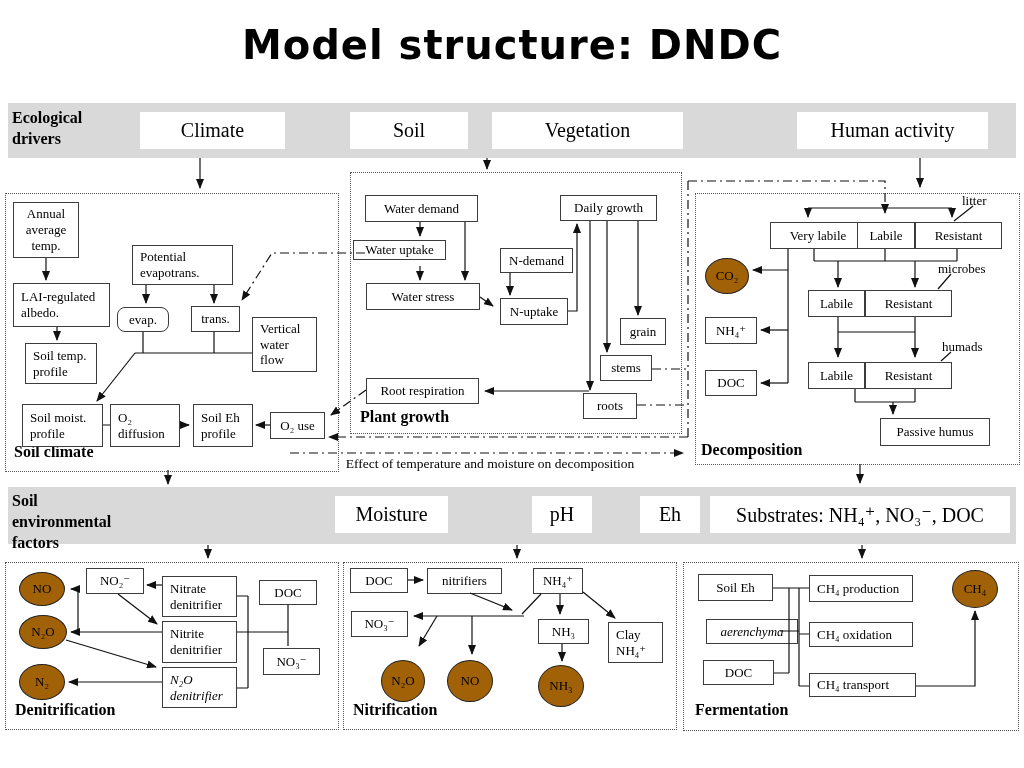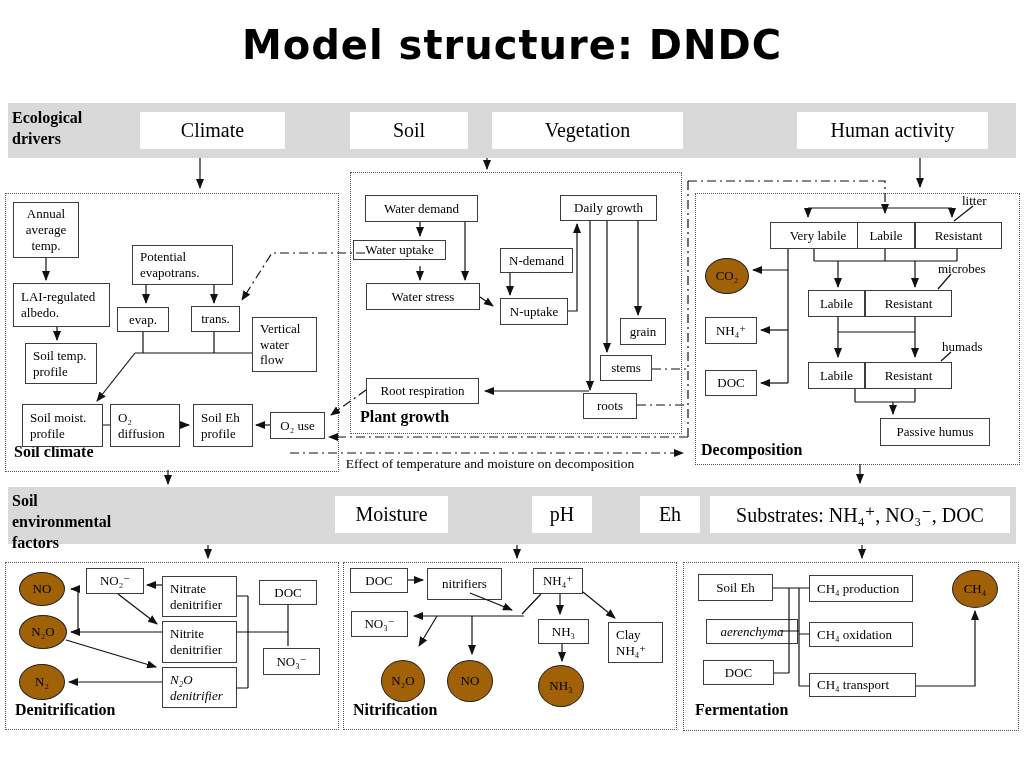--- a/index.html
+++ b/index.html
@@ -53,21 +53,21 @@
   <div class="sec-label" style="left:14px;top:443px;">Soil climate</div>
   <div class="sec-label" style="left:360px;top:408px;">Plant growth</div>
   <div class="sec-label" style="left:701px;top:441px;">Decomposition</div>
   <div class="sec-label" style="left:15px;top:701px;">Denitrification</div>
   <div class="sec-label" style="left:353px;top:701px;">Nitrification</div>
   <div class="sec-label" style="left:695px;top:701px;">Fermentation</div>
 
   <div class="bx" style="left:13px;top:202px;width:66px;height:56px;">Annual average temp.</div>
   <div class="bx tl" style="left:13px;top:283px;width:97px;height:44px;">LAI-regulated albedo.</div>
   <div class="bx tl" style="left:132px;top:245px;width:101px;height:40px;">Potential evapotrans.</div>
-  <div class="bx" style="left:117px;top:307px;width:52px;height:25px;">evap.</div>
+  <div class="bx" style="left:117px;top:307px;width:52px;height:25px;border-radius:8px;">evap.</div>
   <div class="bx" style="left:191px;top:306px;width:49px;height:26px;">trans.</div>
   <div class="bx tl" style="left:252px;top:317px;width:65px;height:55px;">Vertical water flow</div>
   <div class="bx tl" style="left:25px;top:343px;width:72px;height:41px;">Soil temp. profile</div>
   <div class="bx tl" style="left:22px;top:404px;width:81px;height:43px;">Soil moist. profile</div>
   <div class="bx tl" style="left:110px;top:404px;width:70px;height:43px;">O₂ diffusion</div>
   <div class="bx tl" style="left:193px;top:404px;width:60px;height:43px;">Soil Eh profile</div>
   <div class="bx" style="left:270px;top:412px;width:55px;height:27px;">O₂ use</div>
 
   <div class="bx" style="left:365px;top:195px;width:113px;height:27px;">Water demand</div>
   <div class="bx" style="left:353px;top:240px;width:93px;height:20px;">Water uptake</div>
@@ -99,21 +99,21 @@
   <div class="el" style="left:19px;top:615px;width:48px;height:34px;">N₂O</div>
   <div class="el" style="left:19px;top:664px;width:46px;height:36px;">N₂</div>
   <div class="bx" style="left:86px;top:568px;width:58px;height:26px;">NO₂⁻</div>
   <div class="bx tl" style="left:162px;top:576px;width:75px;height:41px;">Nitrate denitrifier</div>
   <div class="bx tl" style="left:162px;top:621px;width:75px;height:42px;">Nitrite denitrifier</div>
   <div class="bx tl" style="left:162px;top:667px;width:75px;height:41px;font-style:italic;">N₂O denitrifier</div>
   <div class="bx" style="left:259px;top:580px;width:58px;height:25px;">DOC</div>
   <div class="bx" style="left:263px;top:648px;width:57px;height:27px;">NO₃⁻</div>
 
   <div class="bx" style="left:350px;top:568px;width:58px;height:25px;">DOC</div>
-  <div class="bx" style="left:427px;top:568px;width:75px;height:32px;">nitrifiers</div>
+  <div class="bx" style="left:427px;top:568px;width:75px;height:26px;">nitrifiers</div>
   <div class="bx" style="left:533px;top:568px;width:50px;height:26px;">NH₄⁺</div>
   <div class="bx" style="left:351px;top:611px;width:57px;height:26px;">NO₃⁻</div>
   <div class="bx" style="left:538px;top:619px;width:51px;height:25px;">NH₃</div>
   <div class="bx tl" style="left:608px;top:622px;width:55px;height:41px;">Clay NH₄⁺</div>
   <div class="el" style="left:381px;top:660px;width:44px;height:42px;">N₂O</div>
   <div class="el" style="left:447px;top:660px;width:46px;height:42px;">NO</div>
   <div class="el" style="left:538px;top:665px;width:46px;height:42px;">NH₃</div>
 
   <div class="bx" style="left:698px;top:574px;width:75px;height:27px;">Soil Eh</div>
   <div class="bx" style="left:706px;top:619px;width:92px;height:25px;font-style:italic;">aerenchyma</div>

